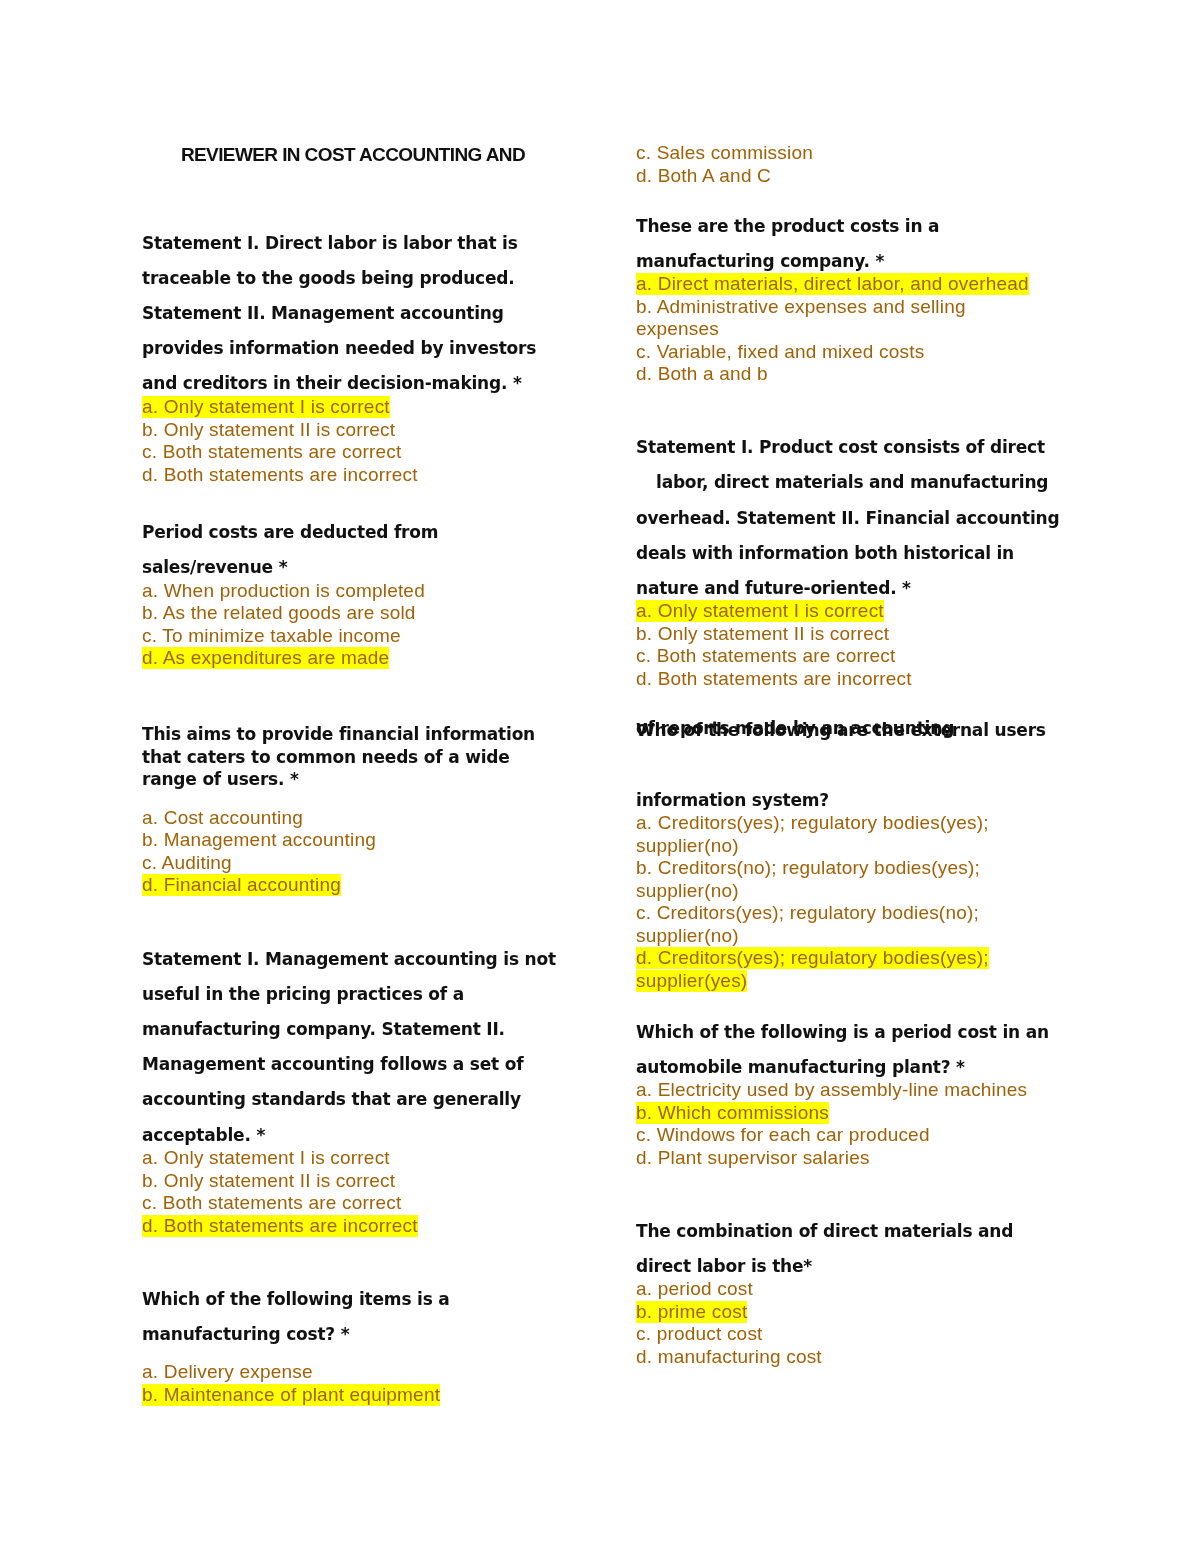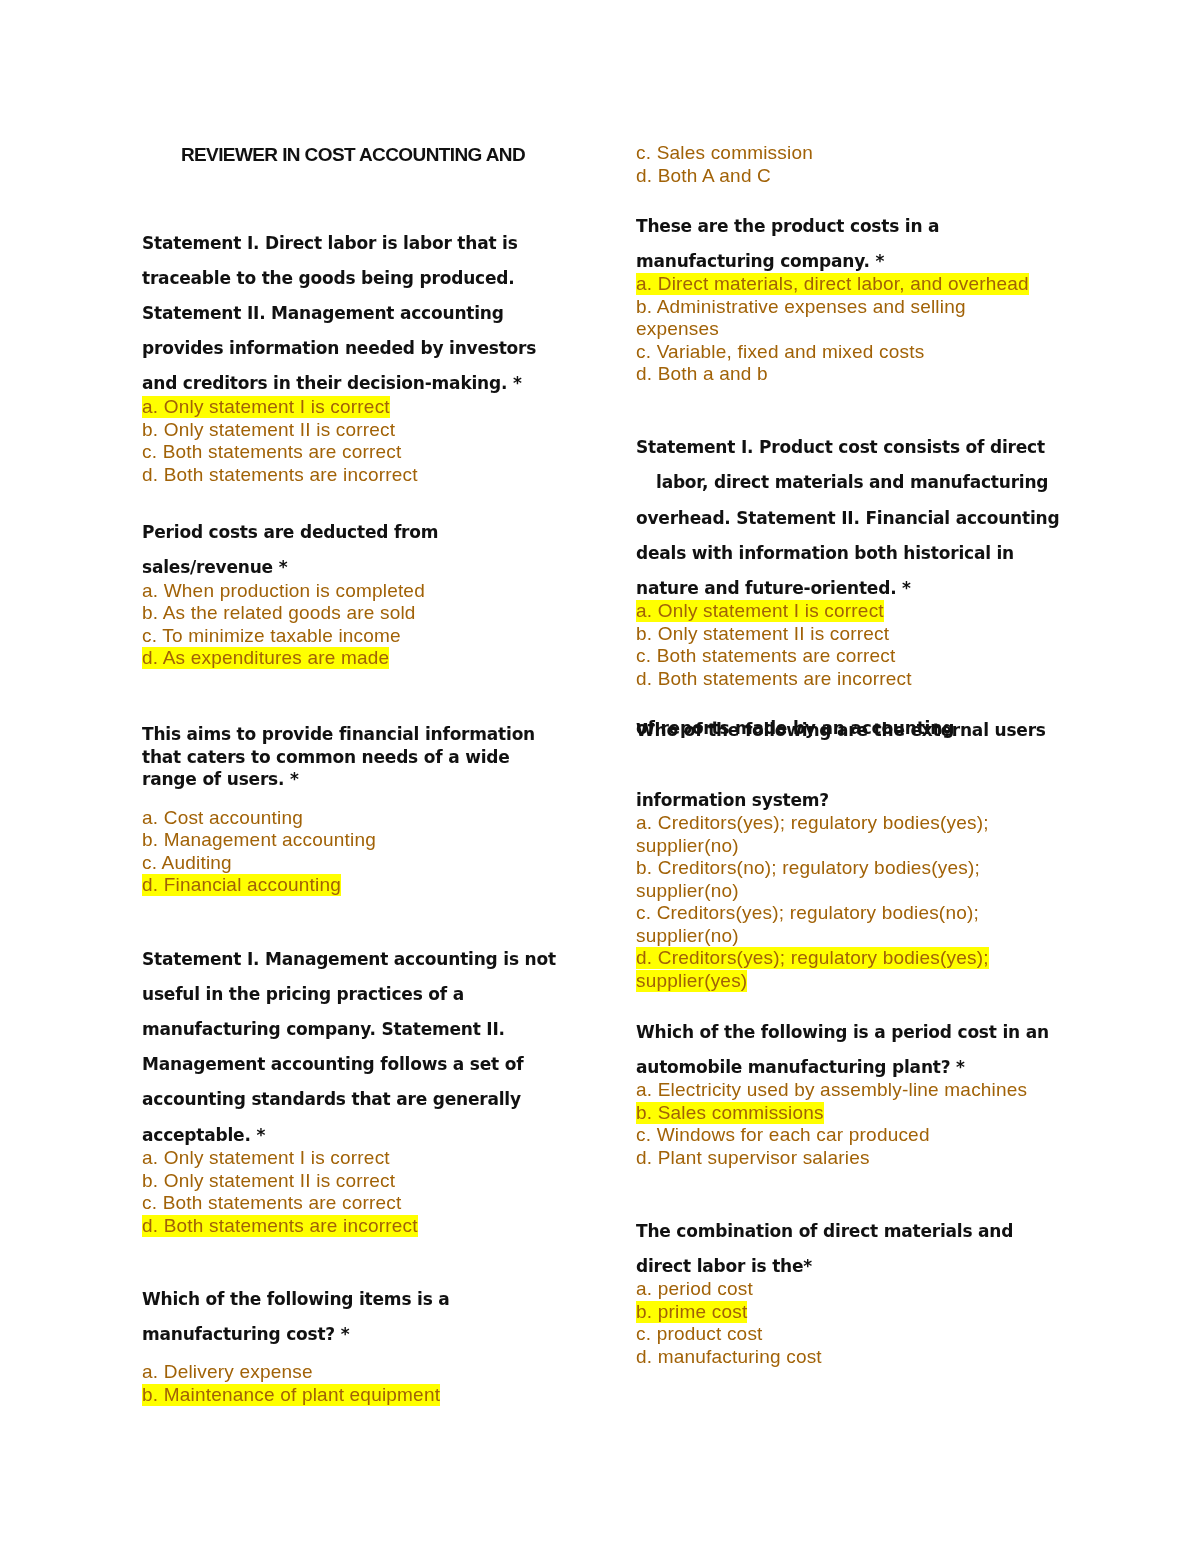--- a/index.html
+++ b/index.html
@@ -107,21 +107,21 @@
     <div class="ln opt" style="left:636px;top:902px;">c. Creditors(yes); regulatory bodies(no);</div>
     <div class="ln opt" style="left:636px;top:925px;">supplier(no)</div>
     <div class="ln opt hl" style="left:636px;top:947px;">d. Creditors(yes); regulatory bodies(yes);</div>
     <div class="ln opt hl" style="left:636px;top:970px;">supplier(yes)</div>
   </div>
 
   <div>
     <div class="ln q" style="left:636px;top:1022px;">Which of the following is a period cost in an</div>
     <div class="ln q" style="left:636px;top:1057px;">automobile manufacturing plant? *</div>
     <div class="ln opt" style="left:636px;top:1079px;">a. Electricity used by assembly-line machines</div>
-    <div class="ln opt hl" style="left:636px;top:1102px;">b. Sales commissions</div>
+    <div class="ln opt hl" style="left:636px;top:1102px;">b. Which commissions</div>
     <div class="ln opt" style="left:636px;top:1124px;">c. Windows for each car produced</div>
     <div class="ln opt" style="left:636px;top:1147px;">d. Plant supervisor salaries</div>
   </div>
 
   <div>
     <div class="ln q" style="left:636px;top:1221px;">The combination of direct materials and</div>
     <div class="ln q" style="left:636px;top:1256px;">direct labor is the*</div>
     <div class="ln opt" style="left:636px;top:1278px;">a. period cost</div>
     <div class="ln opt hl" style="left:636px;top:1301px;">b. prime cost</div>
     <div class="ln opt" style="left:636px;top:1323px;">c. product cost</div>

